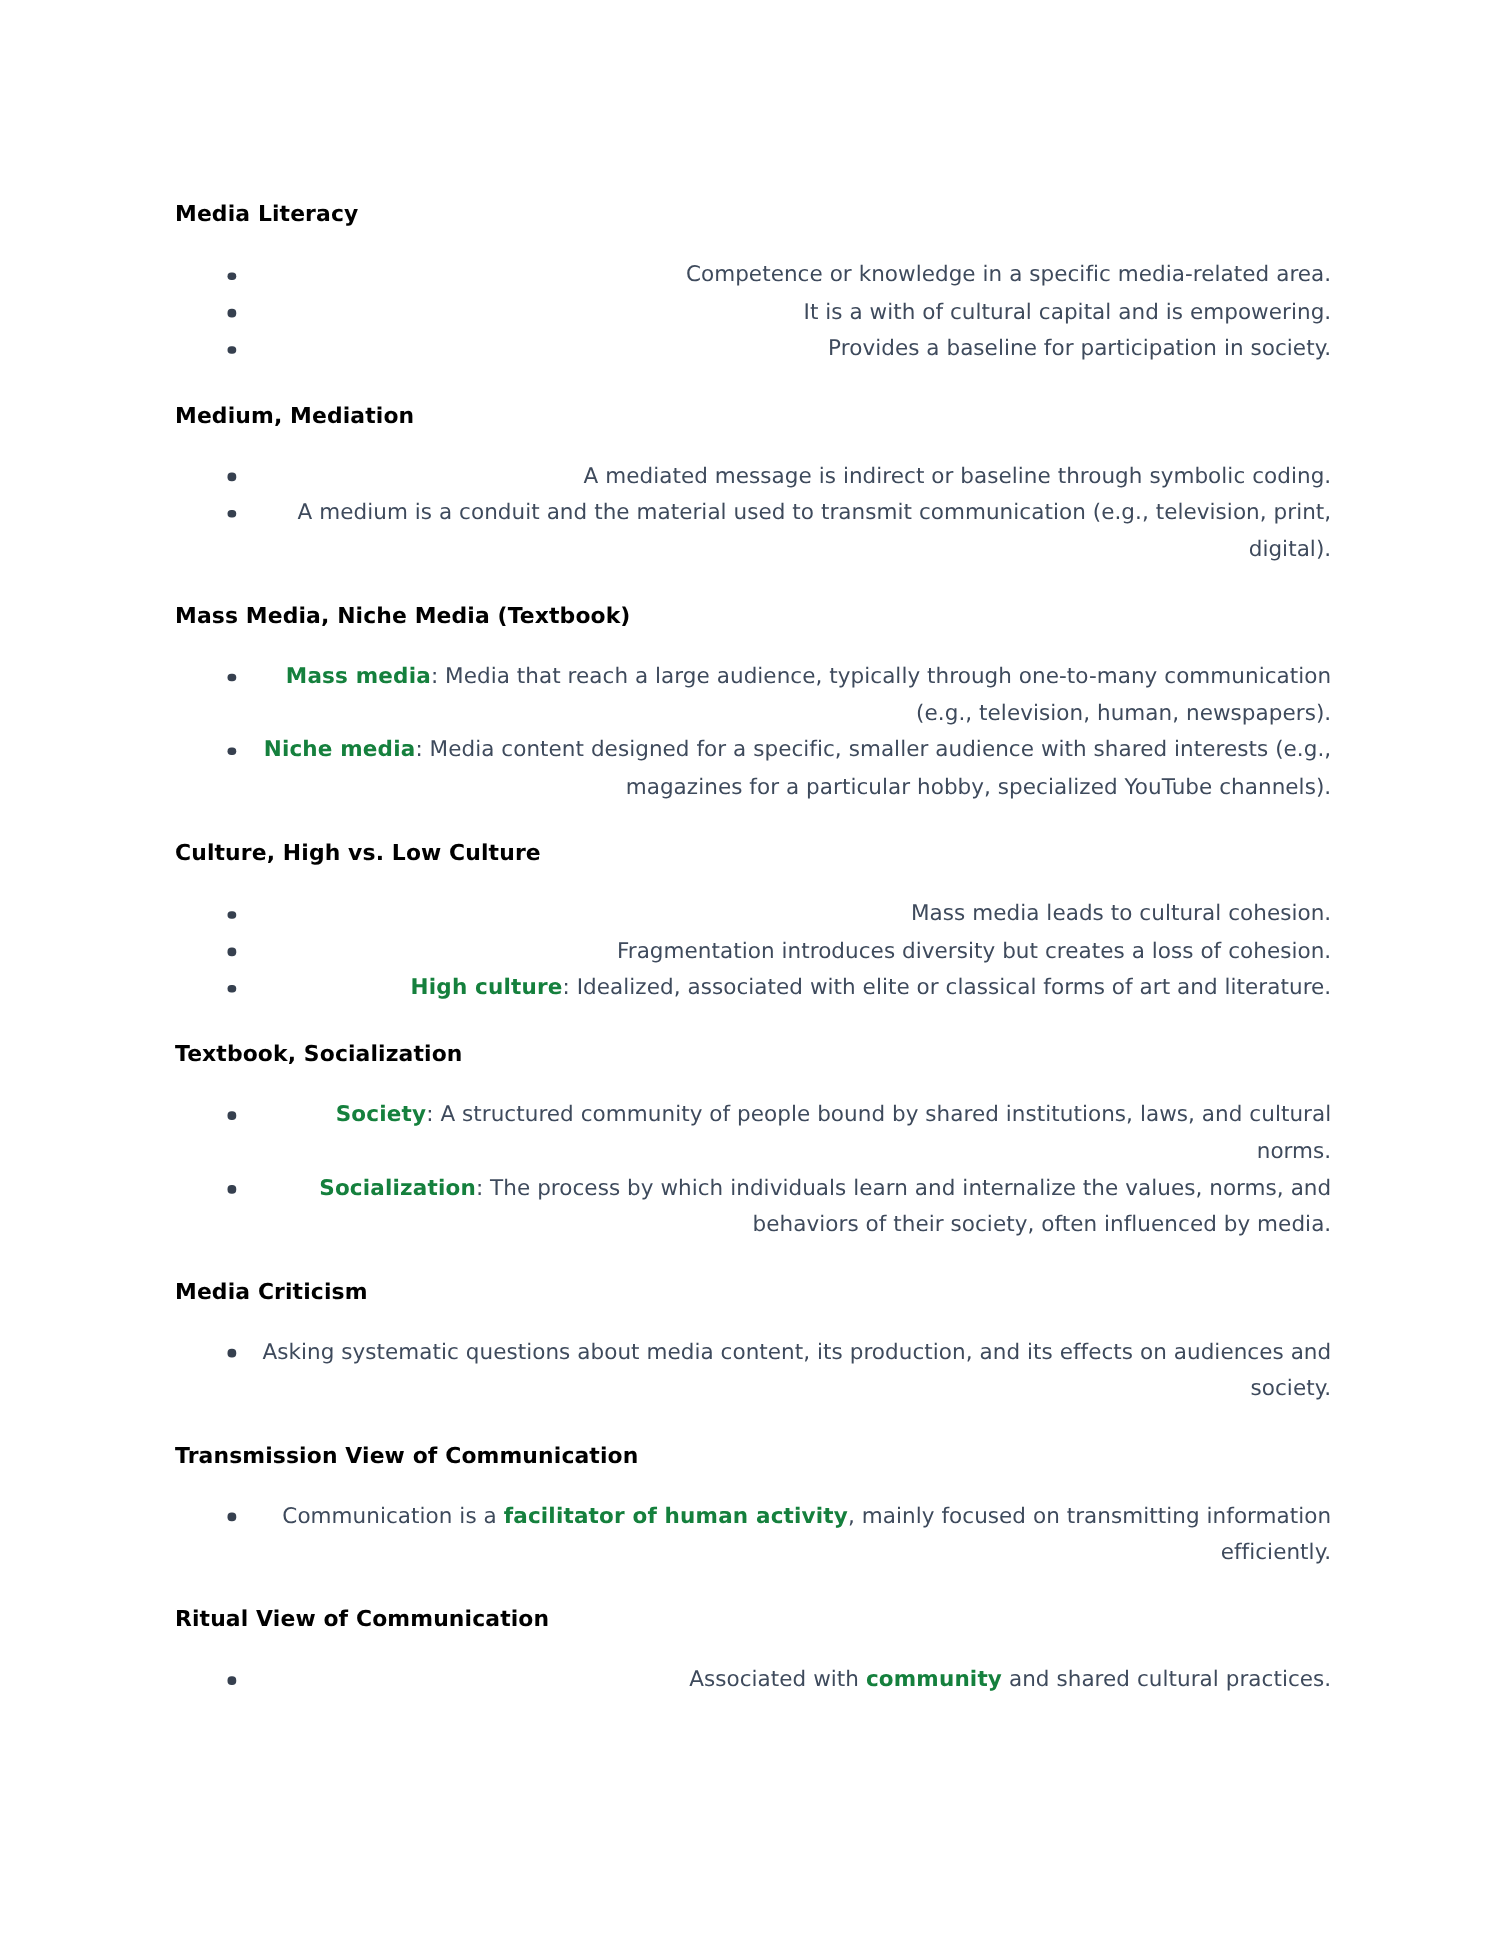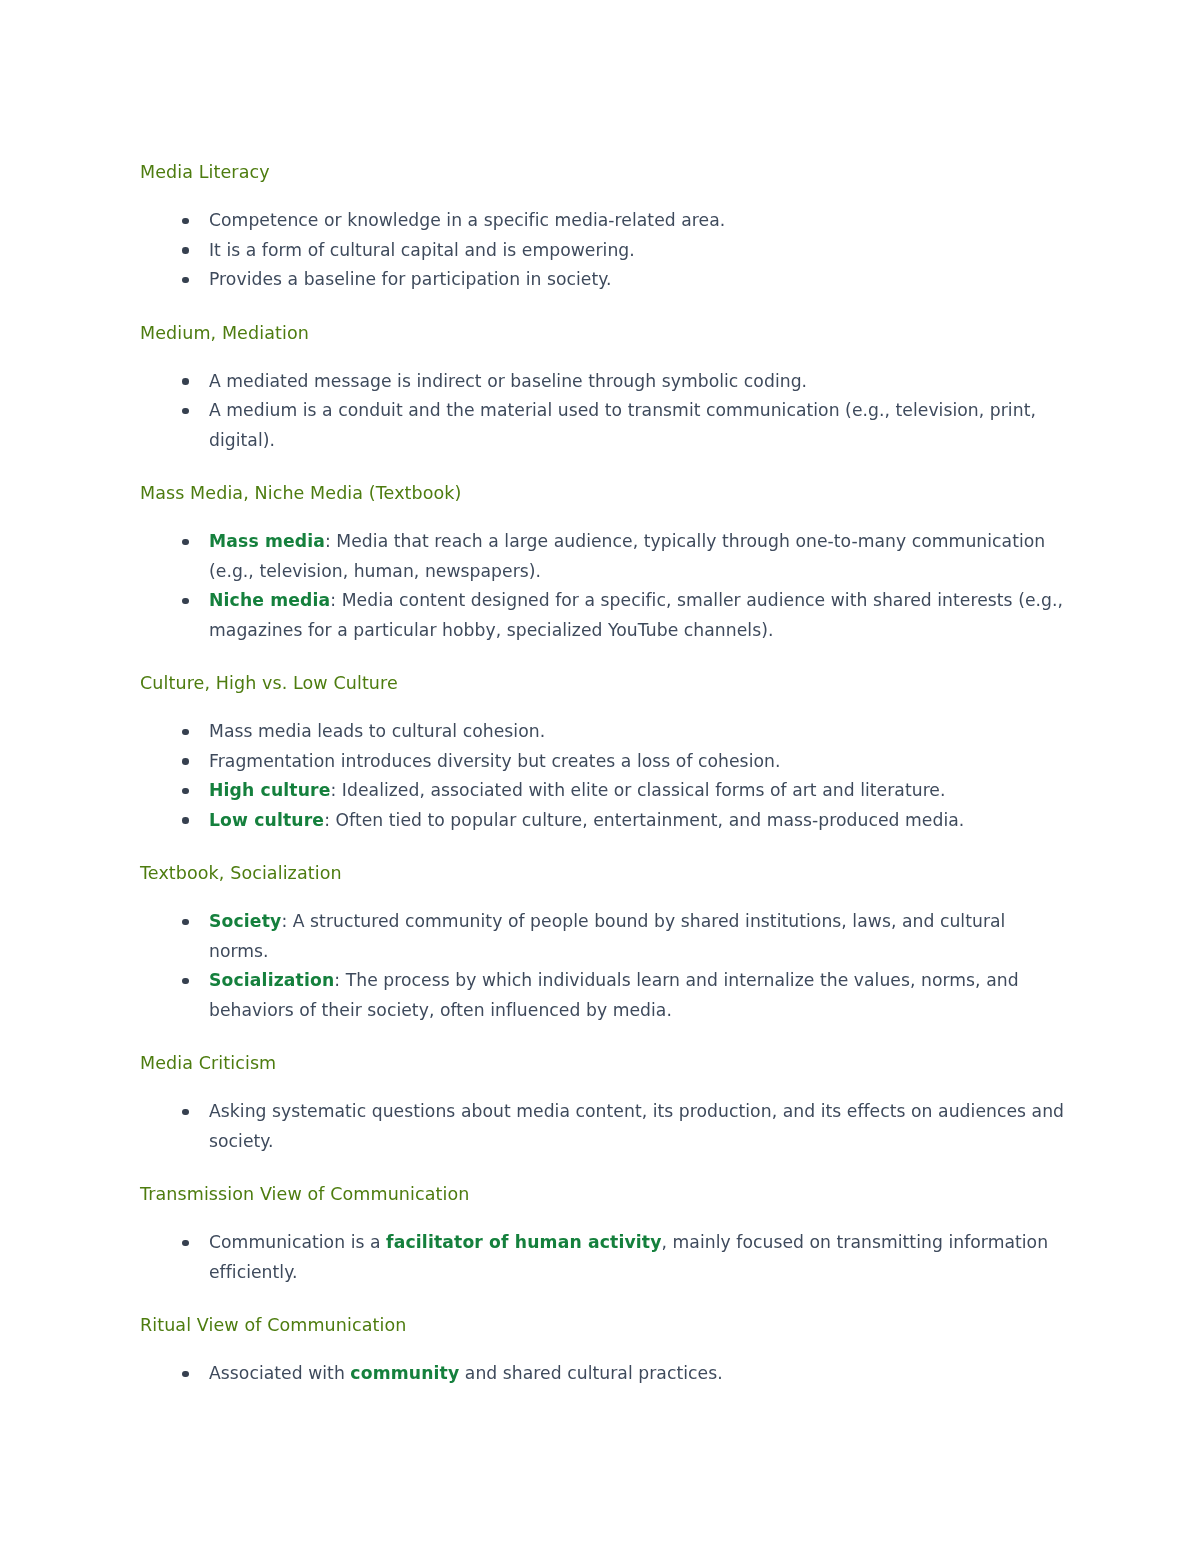--- a/index.html
+++ b/index.html
@@ -27,41 +27,42 @@
     width: 925px;
   }
 
   .section {
     margin: 0;
   }
 
   .section-heading {
     font-size: 17.5px;
     line-height: 24px;
-    font-weight: 400;
-    color: #4d7c0f;
+    font-weight: 700;
+    color: #000000;
     letter-spacing: 0.1px;
     margin: 0 0 22px 0;
     white-space: pre-wrap;
   }
 
   .bullets {
     list-style: none;
     margin: 0 0 26px 0;
     padding: 0;
   }
 
   .bullet {
     position: relative;
     padding-left: 69px;
     font-size: 17.2px;
     line-height: 29.5px;
     color: #3e4a5c;
     letter-spacing: 0.05px;
     margin: 0;
+    text-align: right;
   }
 
   .bullet .dot {
     position: absolute;
     left: 42px;
     top: 11.5px;
     width: 6.5px;
     height: 6.5px;
     border-radius: 50%;
     background: #36404f;
@@ -76,21 +77,21 @@
 </style>
 </head>
 <body>
 
 <div class="page">
   <div class="doc" id="doc-root">
       <div class="section">
         <div class="section-heading">Media Literacy</div>
         <ul class="bullets">
           <li class="bullet"><span class="dot"></span><span>Competence or knowledge in a specific media-related area.</span></li>
-          <li class="bullet"><span class="dot"></span><span>It is a form of cultural capital and is empowering.</span></li>
+          <li class="bullet"><span class="dot"></span><span>It is a with of cultural capital and is empowering.</span></li>
           <li class="bullet"><span class="dot"></span><span>Provides a baseline for participation in society.</span></li>
         </ul>
       </div>
       <div class="section">
         <div class="section-heading">Medium, Mediation</div>
         <ul class="bullets">
           <li class="bullet"><span class="dot"></span><span>A mediated message is indirect or baseline through symbolic coding.</span></li>
           <li class="bullet"><span class="dot"></span><span>A medium is a conduit and the material used to transmit communication (e.g., television, print, digital).</span></li>
         </ul>
       </div>
@@ -100,21 +101,20 @@
           <li class="bullet"><span class="dot"></span><b>Mass media</b><span>: Media that reach a large audience, typically through one-to-many communication (e.g., television, human, newspapers).</span></li>
           <li class="bullet"><span class="dot"></span><b>Niche media</b><span>: Media content designed for a specific, smaller audience with shared interests (e.g., magazines for a particular hobby, specialized YouTube channels).</span></li>
         </ul>
       </div>
       <div class="section">
         <div class="section-heading">Culture, High vs. Low Culture</div>
         <ul class="bullets">
           <li class="bullet"><span class="dot"></span><span>Mass media leads to cultural cohesion.</span></li>
           <li class="bullet"><span class="dot"></span><span>Fragmentation introduces diversity but creates a loss of cohesion.</span></li>
           <li class="bullet"><span class="dot"></span><b>High culture</b><span>: Idealized, associated with elite or classical forms of art and literature.</span></li>
-          <li class="bullet"><span class="dot"></span><b>Low culture</b><span>: Often tied to popular culture, entertainment, and mass-produced media.</span></li>
         </ul>
       </div>
       <div class="section">
         <div class="section-heading">Textbook, Socialization</div>
         <ul class="bullets">
           <li class="bullet"><span class="dot"></span><b>Society</b><span>: A structured community of people bound by shared institutions, laws, and cultural norms.</span></li>
           <li class="bullet"><span class="dot"></span><b>Socialization</b><span>: The process by which individuals learn and internalize the values, norms, and behaviors of their society, often influenced by media.</span></li>
         </ul>
       </div>
       <div class="section">

